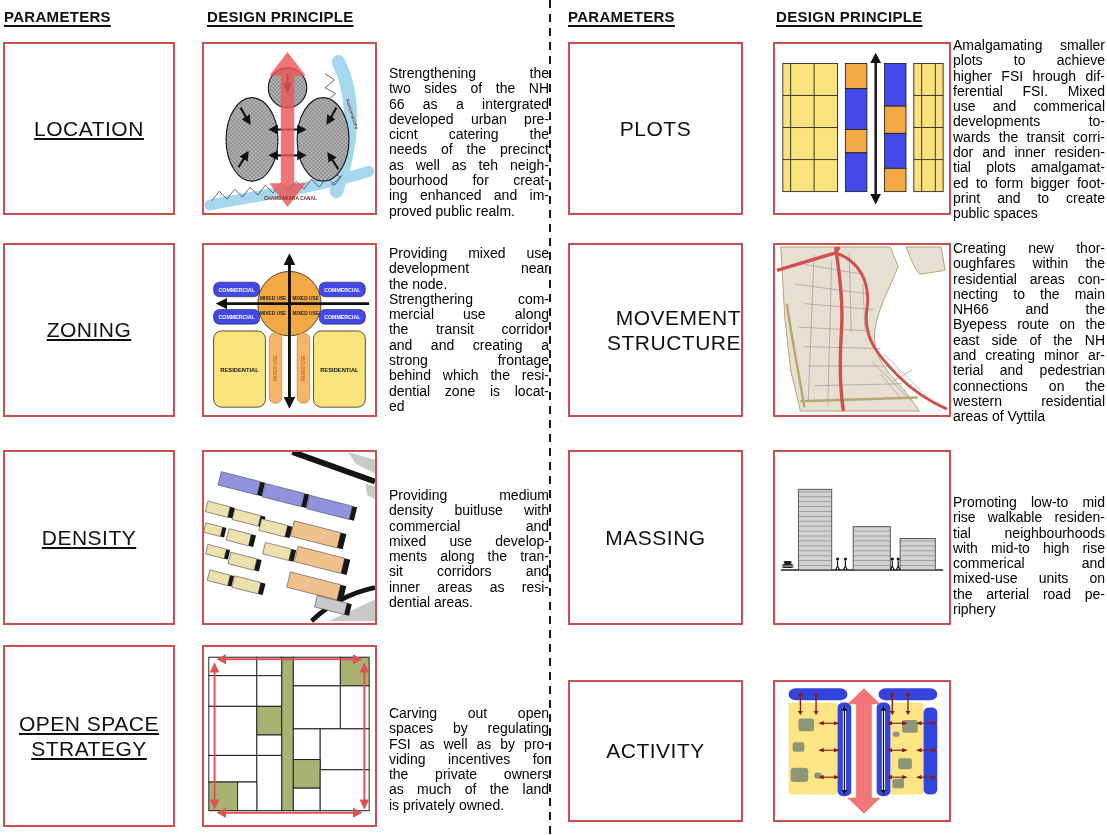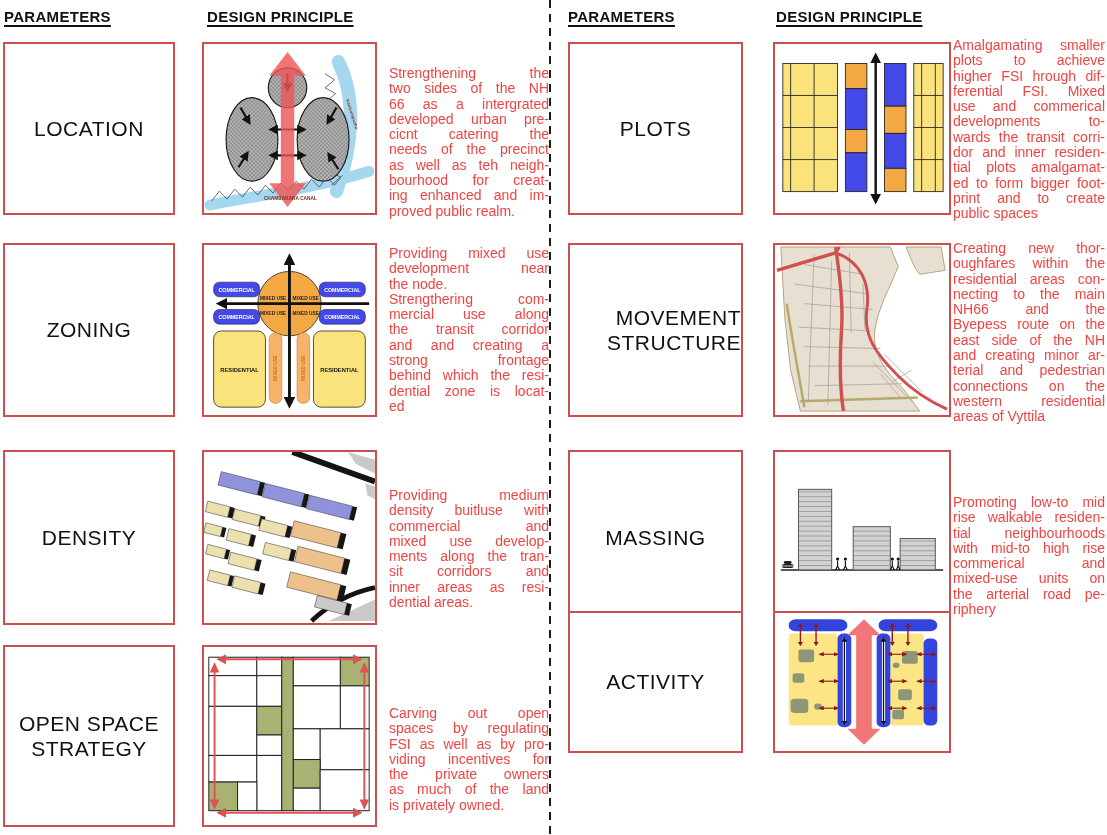--- a/index.html
+++ b/index.html
@@ -10,22 +10,22 @@
   #half-right{left:565px;width:542px;}
   .divider{position:absolute;left:549px;top:0;width:2px;height:835px;
     background:repeating-linear-gradient(to bottom,#1a1a1a 0 8px,transparent 8px 14px);}
   .col-header{position:absolute;top:8px;font-size:15px;font-weight:bold;letter-spacing:.3px;
     text-decoration:underline;text-decoration-thickness:2px;text-underline-offset:3px;white-space:nowrap;}
   .row{position:absolute;left:0;right:0;display:flex;align-items:stretch;}
   .param-box{width:175px;border:2px solid #cc4f4f;background:#fff;display:flex;align-items:center;justify-content:center;
     text-align:center;font-size:21px;letter-spacing:.5px;line-height:1.2;box-sizing:border-box;}
   .diagram-box{width:178px;border:2px solid #cc4f4f;background:#fff;box-sizing:border-box;overflow:hidden;}
   .diagram-box svg{display:block;width:100%;height:100%;}
-  .desc{font-size:14px;line-height:15.3px;color:#ef4444;}
-  #half-left .param-box{margin-left:3px;}
+  .desc{font-size:14px;line-height:15.3px;color:#000000;}
+  #half-left .param-box{margin-left:3px;text-decoration:underline;}
   #half-left .diagram-box{margin-left:27px;}
   #half-left .desc{margin-left:12px;width:163px;}
   #half-right .param-box{margin-left:3px;text-align:right;}
   #half-right .diagram-box{margin-left:30px;}
   #half-right .desc{margin-left:2px;width:152px;}
   .line{text-align:justify;text-align-last:justify;}
   .para > .line:last-child{text-align-last:left;}
 </style>
 </head>
 <body>
@@ -466,21 +466,21 @@
             <div class="line">tial neighbourhoods</div>
             <div class="line">with mid-to high rise</div>
             <div class="line">commerical and</div>
             <div class="line">mixed-use units on</div>
             <div class="line">the arterial road pe-</div>
             <div class="line">riphery</div>
           </div>
         </div>
     </div>
 
-    <div class="row" style="top:611px;height:142px">
+    <div class="row" style="top:680px;height:142px">
       <div class="param-box">
         <span>ACTIVITY</span>
       </div>
       <div class="diagram-box">
         <svg viewBox="0 0 178 174" preserveAspectRatio="none">
           <defs>
             <marker id="abA" viewBox="0 0 10 10" refX="7" refY="5" markerWidth="4.5" markerHeight="4.5" orient="auto-start-reverse">
               <path d="M0,0 L10,5 L0,10 Z" fill="#111"></path>
             </marker>
             <marker id="adA" viewBox="0 0 10 10" refX="7" refY="5" markerWidth="4" markerHeight="4" orient="auto-start-reverse">

